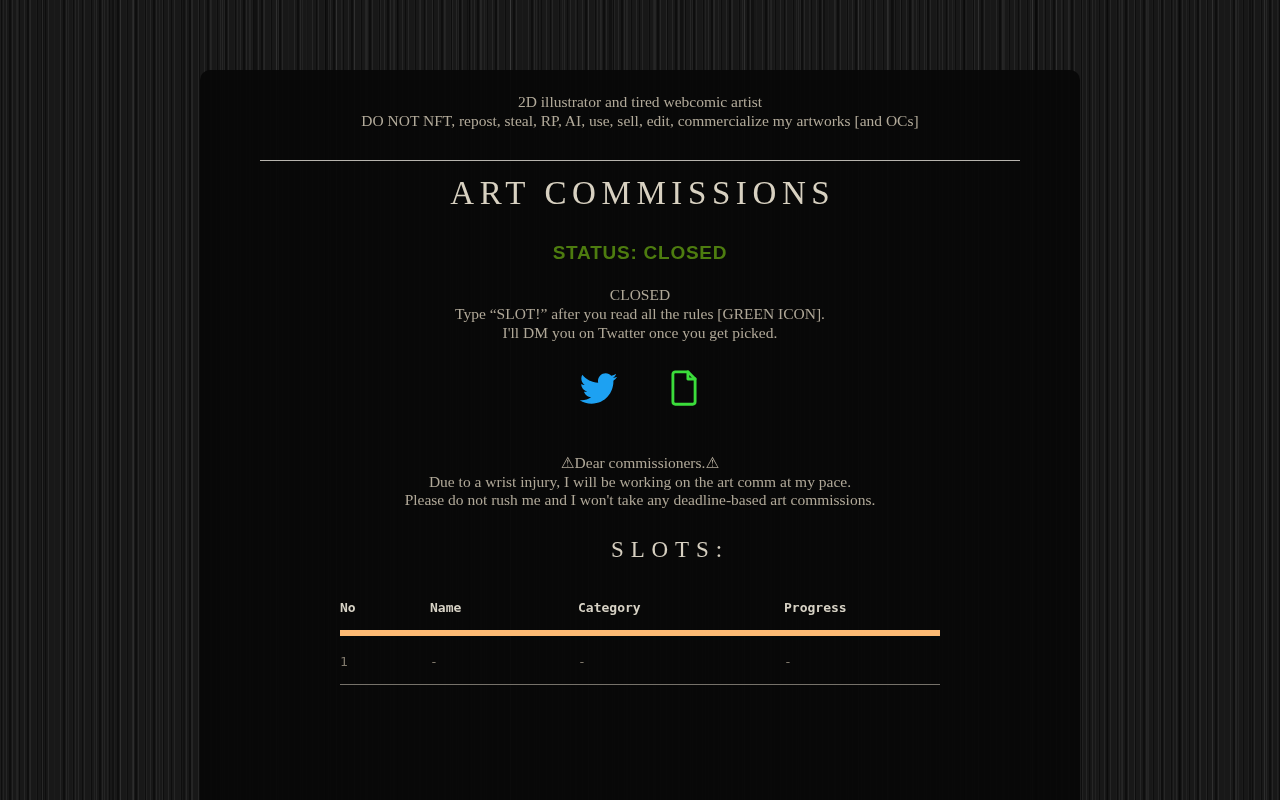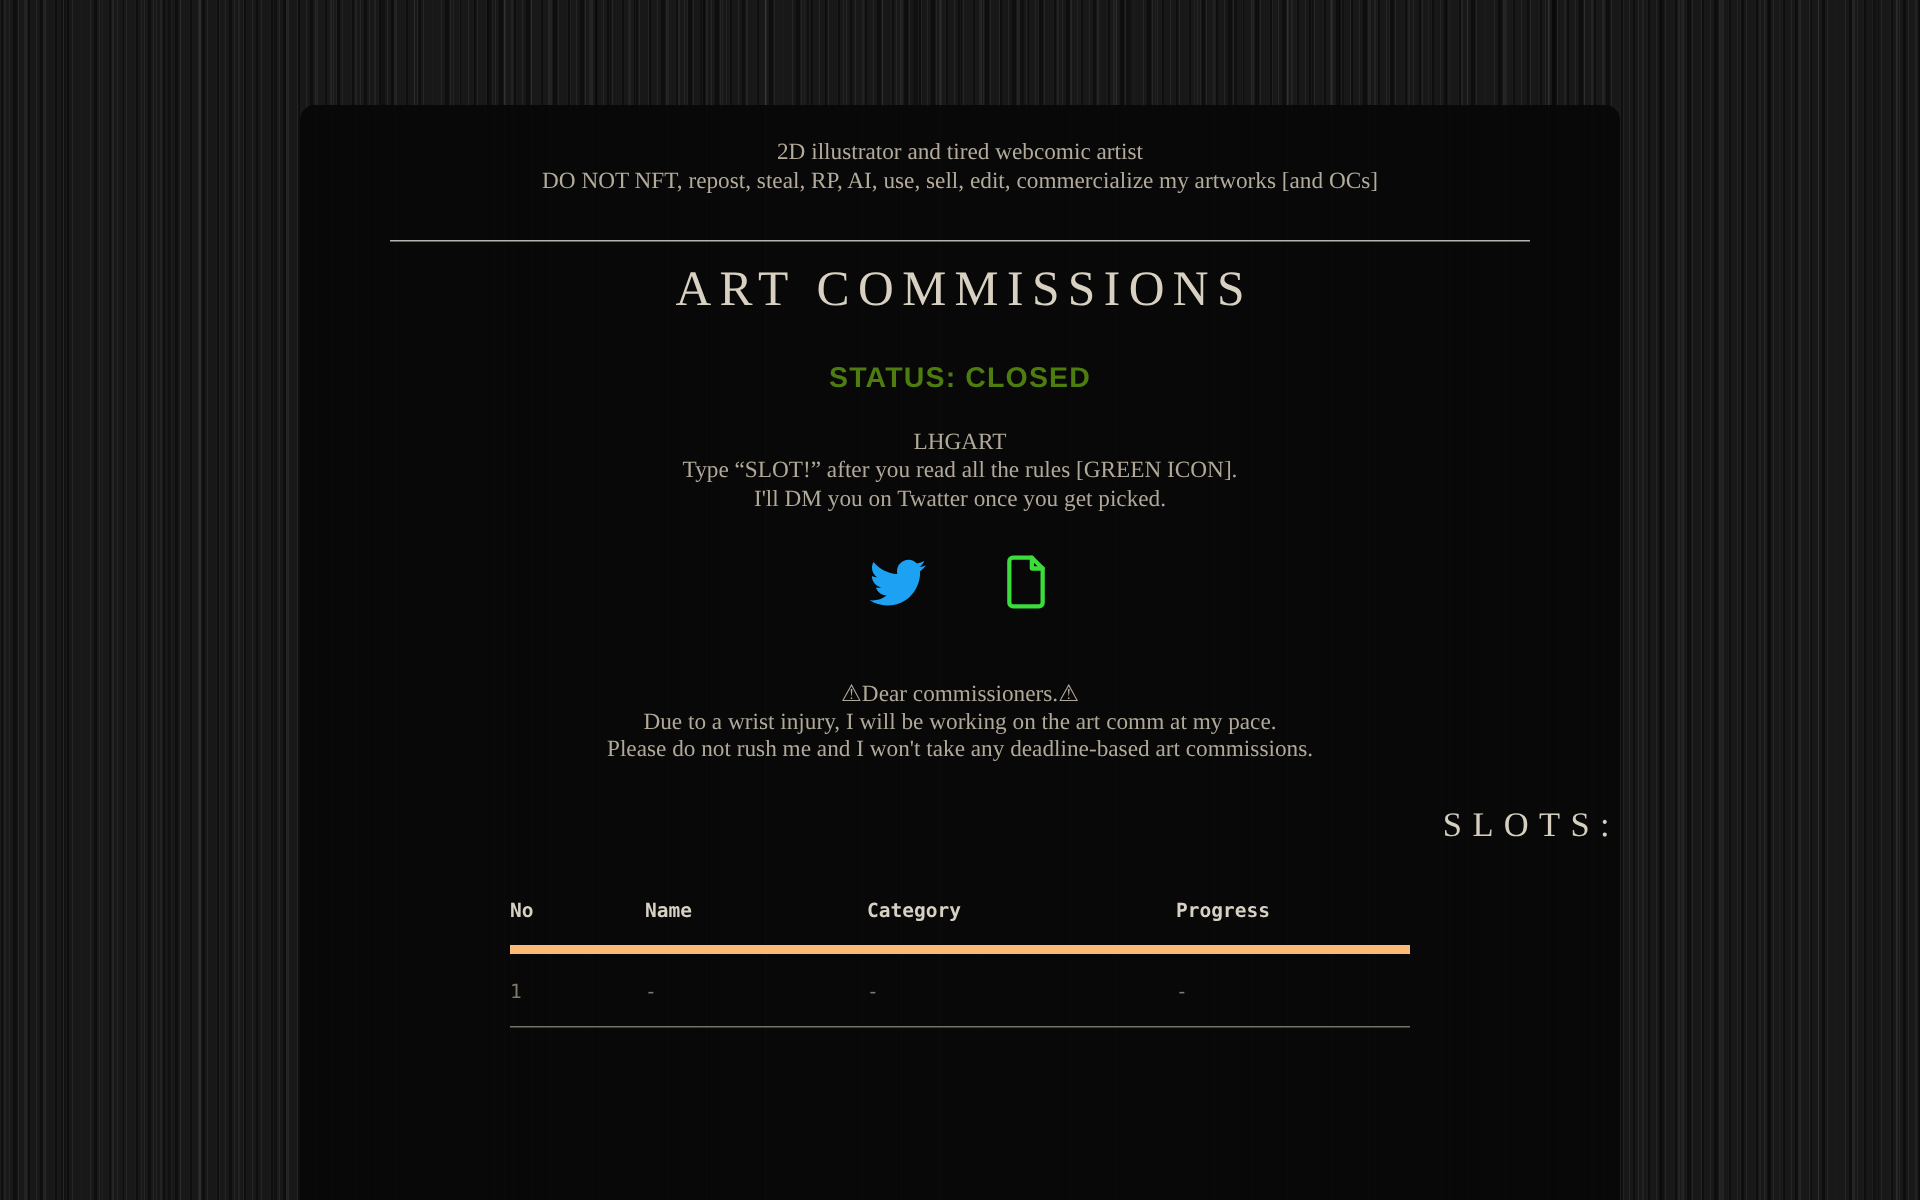--- a/index.html
+++ b/index.html
@@ -64,21 +64,21 @@
     display: flex;
     justify-content: center;
     align-items: center;
     gap: 48px;
     height: 40px;
   }
   .icon-link { display: inline-flex; cursor: pointer; }
   .notice-block { margin-top: 46px; font-size: 15.5px; line-height: 18.5px; }
   .slots-heading {
     margin: 26px 0 0 60px;
-    text-align: right;
+    text-align: center;
     font-size: 23px;
     font-weight: normal;
     line-height: 28px;
     letter-spacing: 0.30em;
     color: #d6cfc0;
   }
   table.slots-table {
     width: 600px;
     margin: 36px auto 0 auto;
     border-collapse: collapse;
@@ -113,21 +113,21 @@
     <div>DO NOT NFT, repost, steal, RP, AI, use, sell, edit, commercialize my artworks [and OCs]</div>
   </div>
 
   <div class="divider"></div>
 
   <h2 class="commissions-heading">ART COMMISSIONS</h2>
 
   <div class="status">STATUS: CLOSED</div>
 
   <div class="contact-block">
-    <div>LHGART</div>
+    <div>CLOSED</div>
     <div>Type “SLOT!” after you read all the rules [GREEN ICON].</div>
     <div>I'll DM you on Twatter once you get picked.</div>
   </div>
 
   <div class="icons-row">
     <span class="icon-link">
       <svg width="40" height="33" viewBox="0 0 24 20" aria-hidden="true">
         <path fill="#1da1f2" d="M23.643 2.937c-.835.37-1.732.62-2.675.733.962-.576 1.7-1.49 2.048-2.578-.9.534-1.897.922-2.958 1.13-.85-.904-2.06-1.47-3.4-1.47-2.572 0-4.658 2.086-4.658 4.66 0 .364.042.718.12 1.06-3.873-.195-7.304-2.05-9.602-4.868-.4.69-.63 1.49-.63 2.342 0 1.616.823 3.043 2.072 3.878-.764-.025-1.482-.234-2.11-.583v.06c0 2.257 1.605 4.14 3.737 4.568-.392.106-.803.162-1.227.162-.3 0-.593-.028-.877-.082.593 1.85 2.313 3.198 4.352 3.234-1.595 1.25-3.604 1.995-5.786 1.995-.376 0-.747-.022-1.112-.065 2.062 1.323 4.51 2.093 7.14 2.093 8.57 0 13.255-7.098 13.255-13.254 0-.2-.005-.402-.014-.602.91-.658 1.7-1.477 2.323-2.41z"></path>
       </svg>
     </span>

